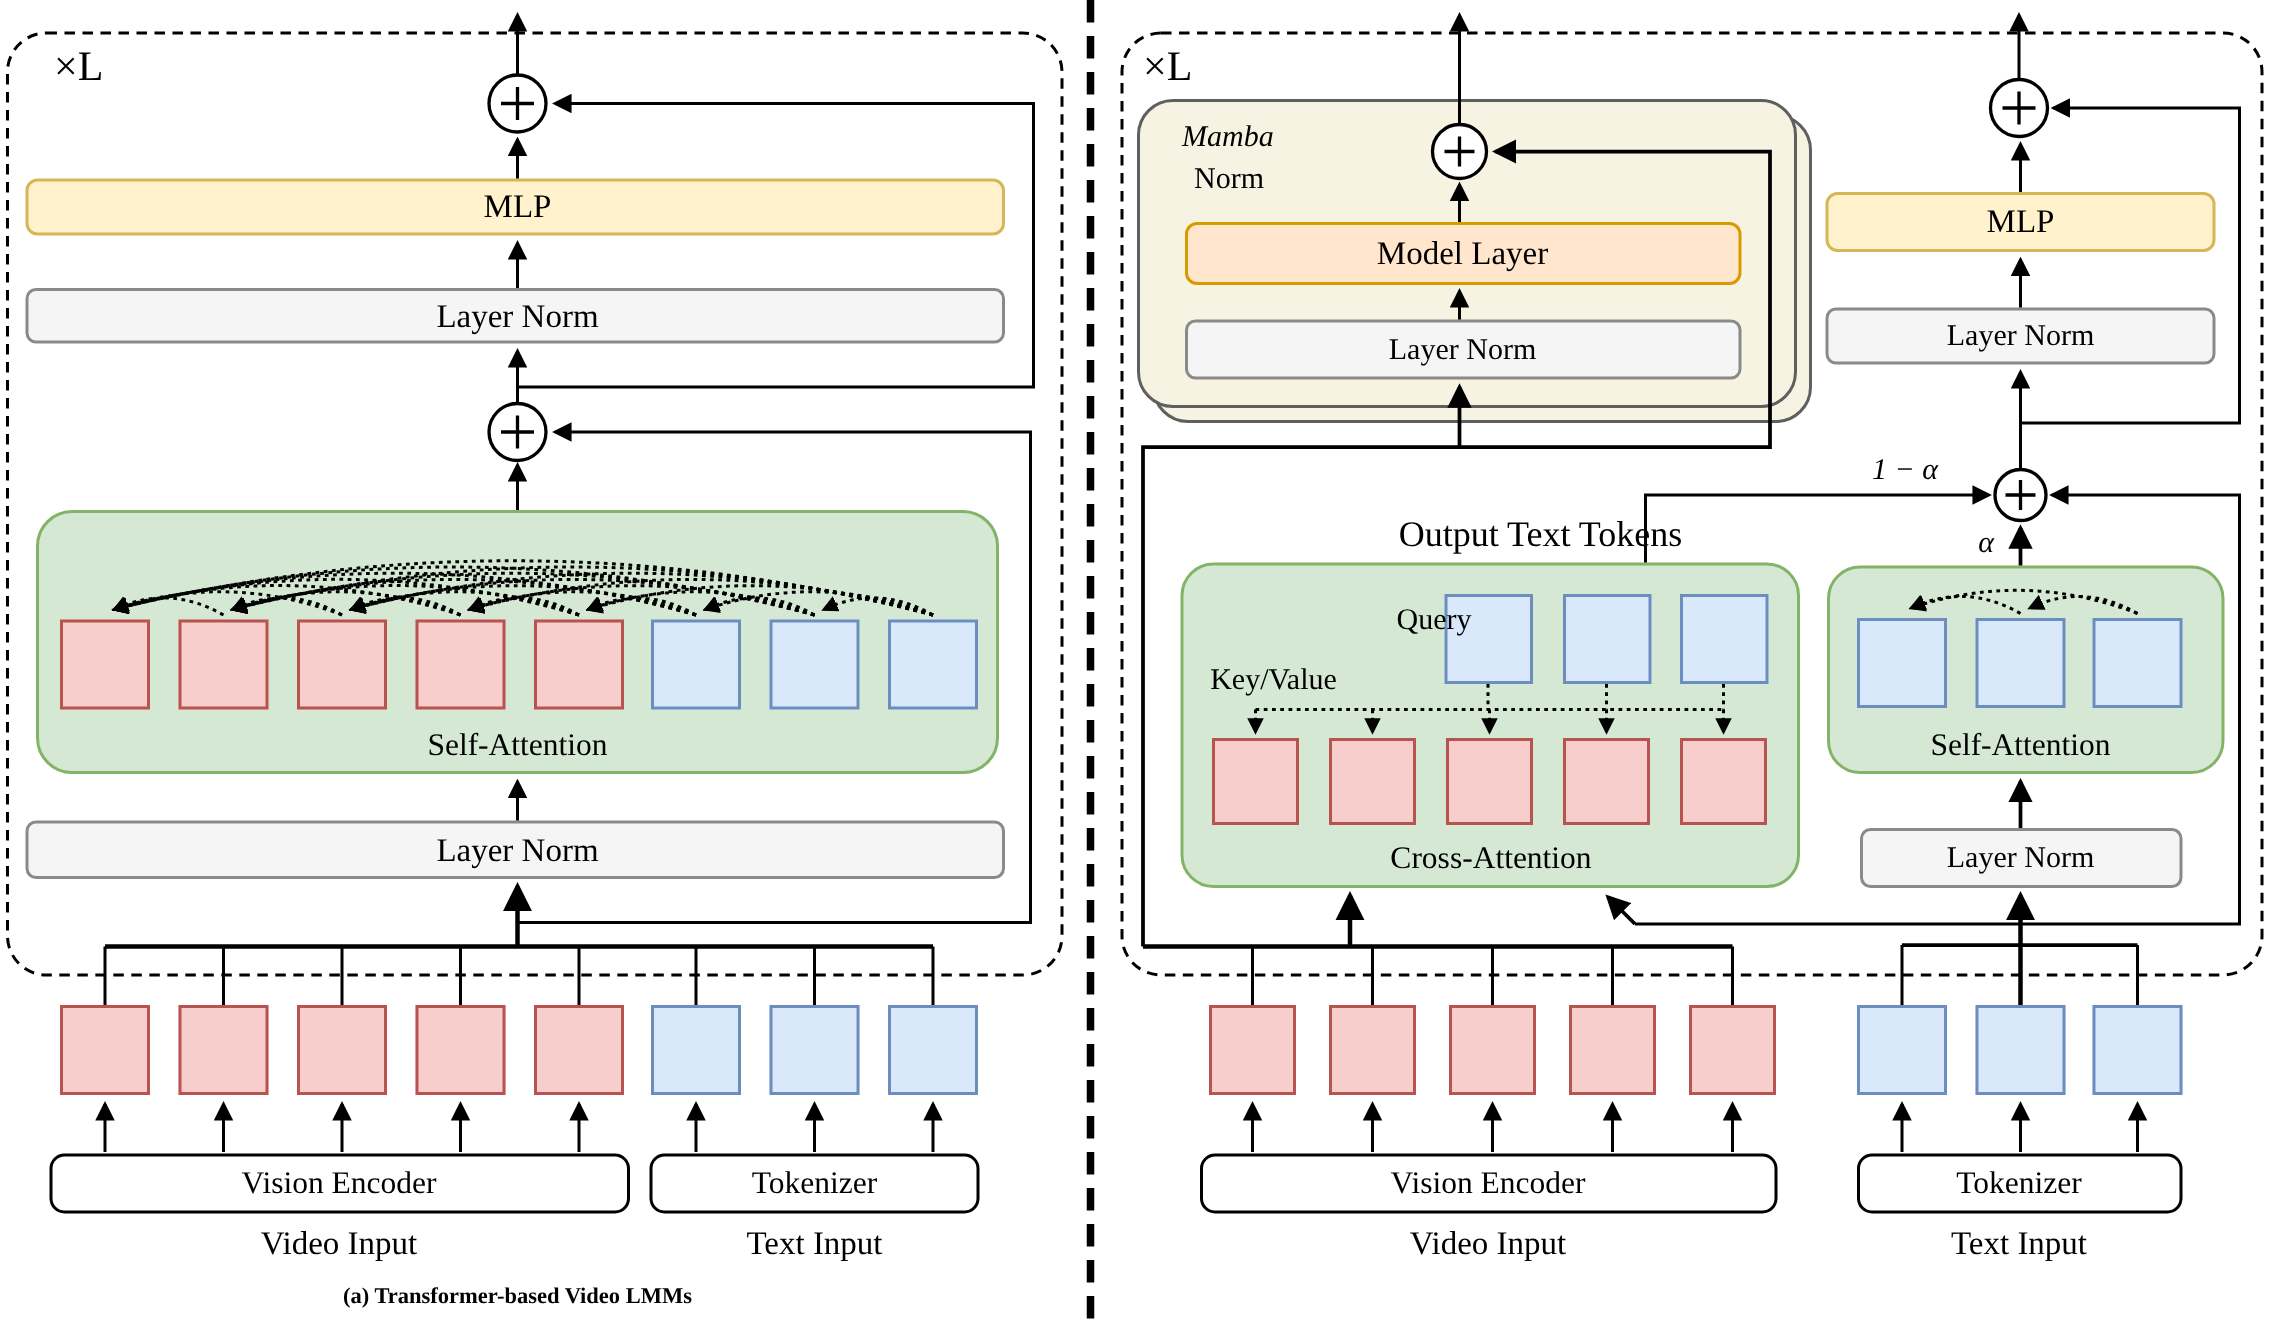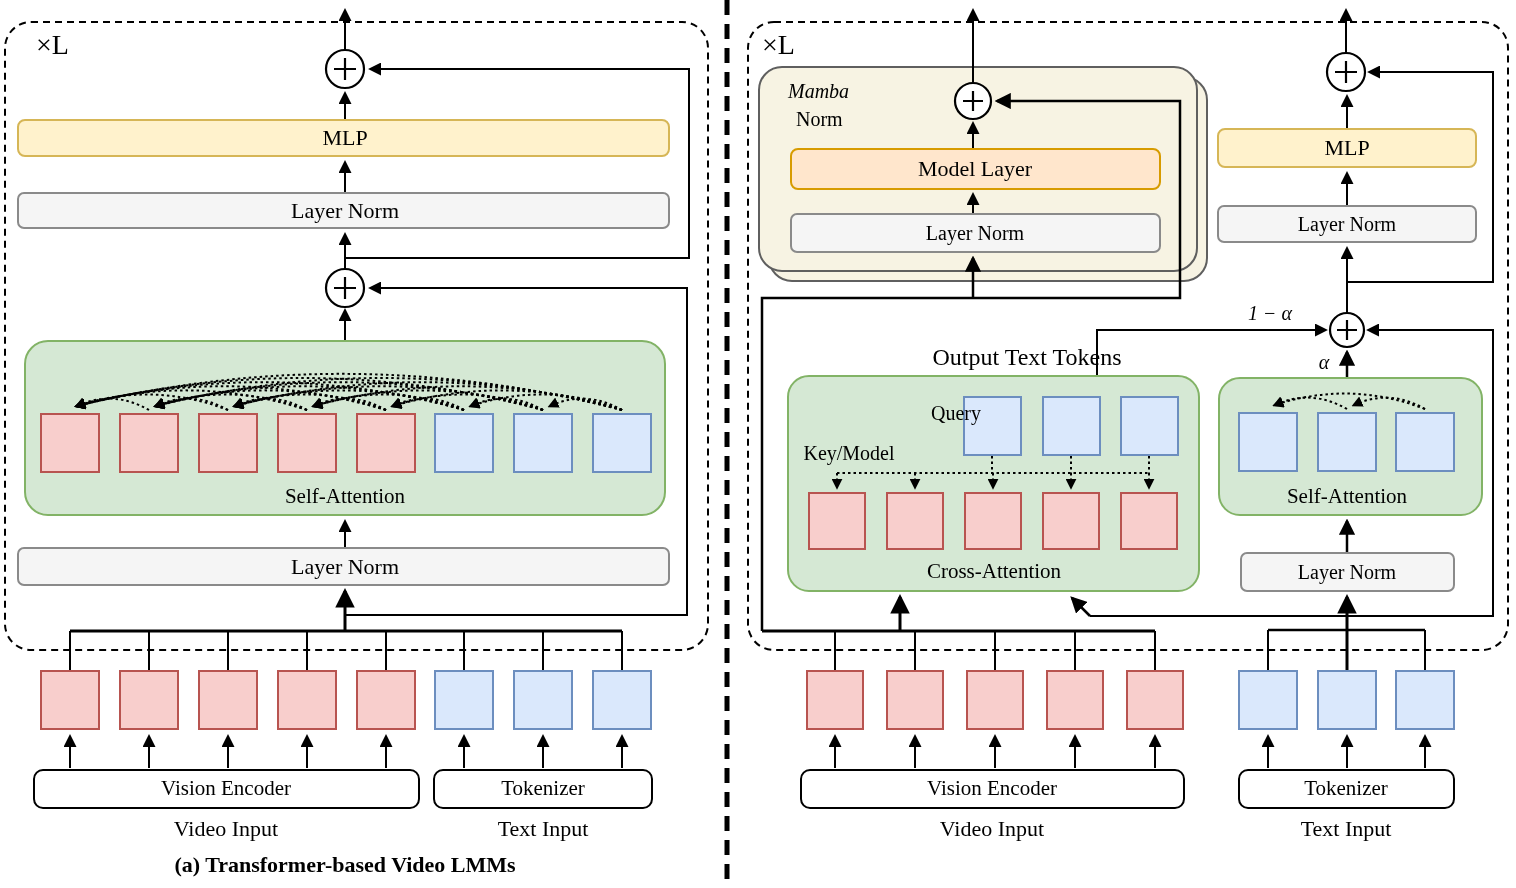--- a/index.html
+++ b/index.html
@@ -10,21 +10,21 @@
   .yellow{background:#fff2cc;border:2px solid #d6b656;}
   .gray{background:#f5f5f5;border:2px solid #8a8a8a;border-radius:7px;}
   .orange{background:#ffe6cc;border:2px solid #d79b00;}
   .cream{background:#f7f3e3;border:2px solid #5f5f5f;border-radius:24px;}
   .tok{position:absolute;box-sizing:border-box;z-index:2;}
   .tok.red{background:#f8cecc;border:2px solid #b85450;}
   .tok.blue{background:#dae8fc;border:2px solid #6c8ebf;}
   .lbl{position:absolute;transform:translate(-50%,-50%);white-space:nowrap;z-index:5;
        font-size:21px;line-height:1.1;}
   .lbl.left-align{transform:none;}
-  .cap{font-weight:bold;font-size:22px;}
+  .cap{font-weight:bold;font-size:15px;}
   .math{font-style:italic;font-size:20px;}
   .xl{font-size:28px;}
   #wires{position:absolute;left:0;top:0;z-index:3;pointer-events:none;}
 </style>
 </head>
 <body>
 
 <div id="stage">
 
   <div class="box yellow" style="left:17px;top:119px;width:653px;height:38px;"></div>
@@ -241,21 +241,21 @@
   <div class="lbl left-align" style="left:788px;top:80px;font-size:20px;font-style:italic;">Mamba</div>
   <div class="lbl left-align" style="left:796px;top:108px;font-size:20px;">Norm</div>
   <div class="lbl" style="left:975px;top:169px;font-size:22px;">Model Layer</div>
   <div class="lbl" style="left:975px;top:233px;font-size:20px;">Layer Norm</div>
 
   <div class="lbl" style="left:1347px;top:148px;font-size:22px;">MLP</div>
   <div class="lbl" style="left:1347px;top:224px;font-size:20px;">Layer Norm</div>
 
   <div class="lbl" style="left:993px;top:357px;font-size:24px;margin-left:34px;">Output Text Tokens</div>
   <div class="lbl" style="left:921px;top:413px;font-size:20px;margin-left:35px;">Query</div>
-  <div class="lbl" style="left:849px;top:453px;font-size:20px;">Key/Model</div>
+  <div class="lbl" style="left:849px;top:453px;font-size:20px;">Key/Value</div>
   <div class="lbl" style="left:994px;top:572px;">Cross-Attention</div>
   <div class="lbl" style="left:1347px;top:497px;">Self-Attention</div>
   <div class="lbl" style="left:1347px;top:572px;font-size:20px;">Layer Norm</div>
 
   <div class="lbl math" style="left:1270px;top:313px;">1 − α</div>
   <div class="lbl math" style="left:1324px;top:362px;">α</div>
 
   <div class="lbl" style="left:992px;top:789px;">Vision Encoder</div>
   <div class="lbl" style="left:1346px;top:789px;">Tokenizer</div>
   <div class="lbl" style="left:992px;top:829px;font-size:22px;">Video Input</div>

